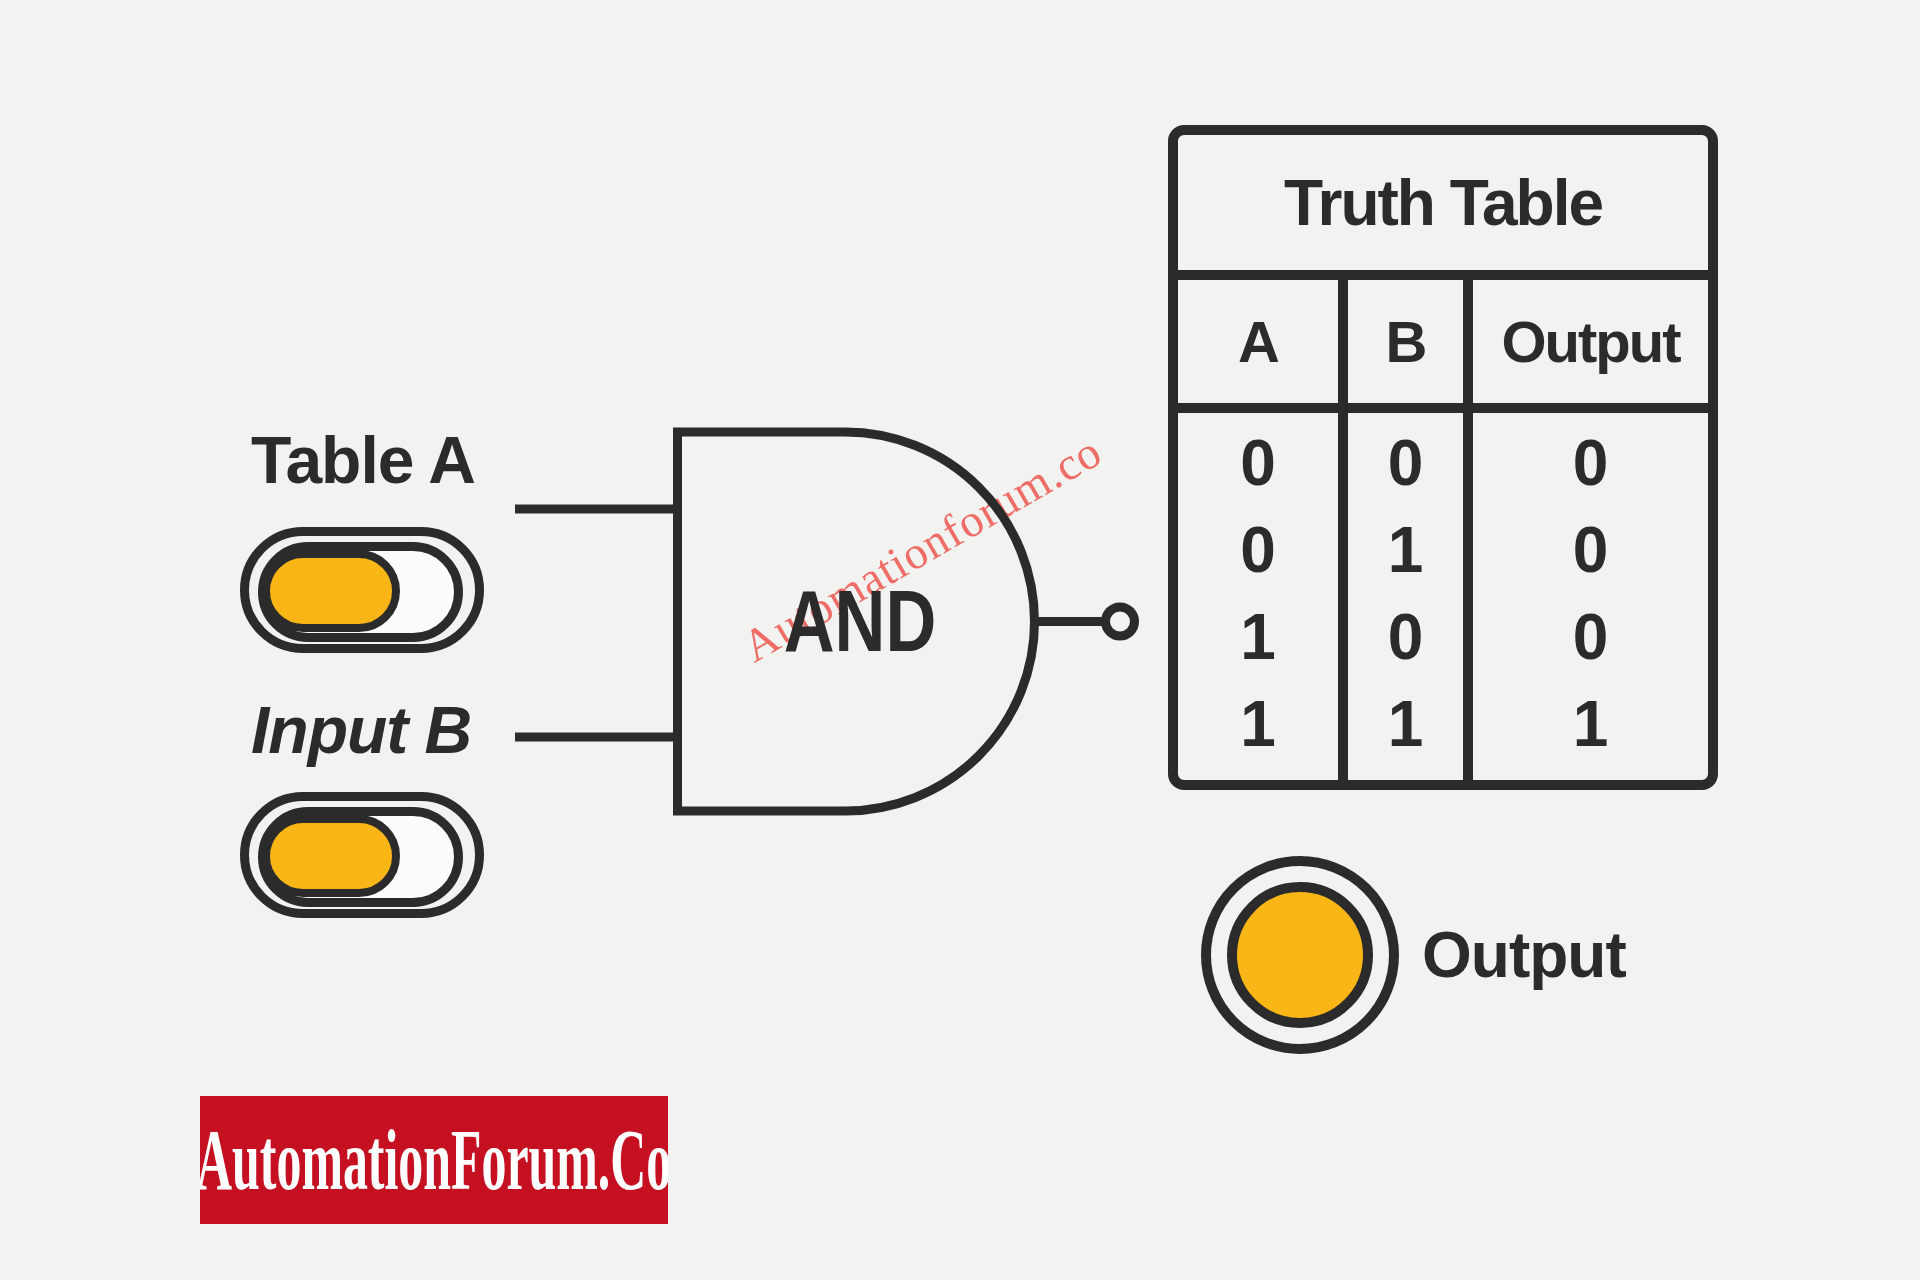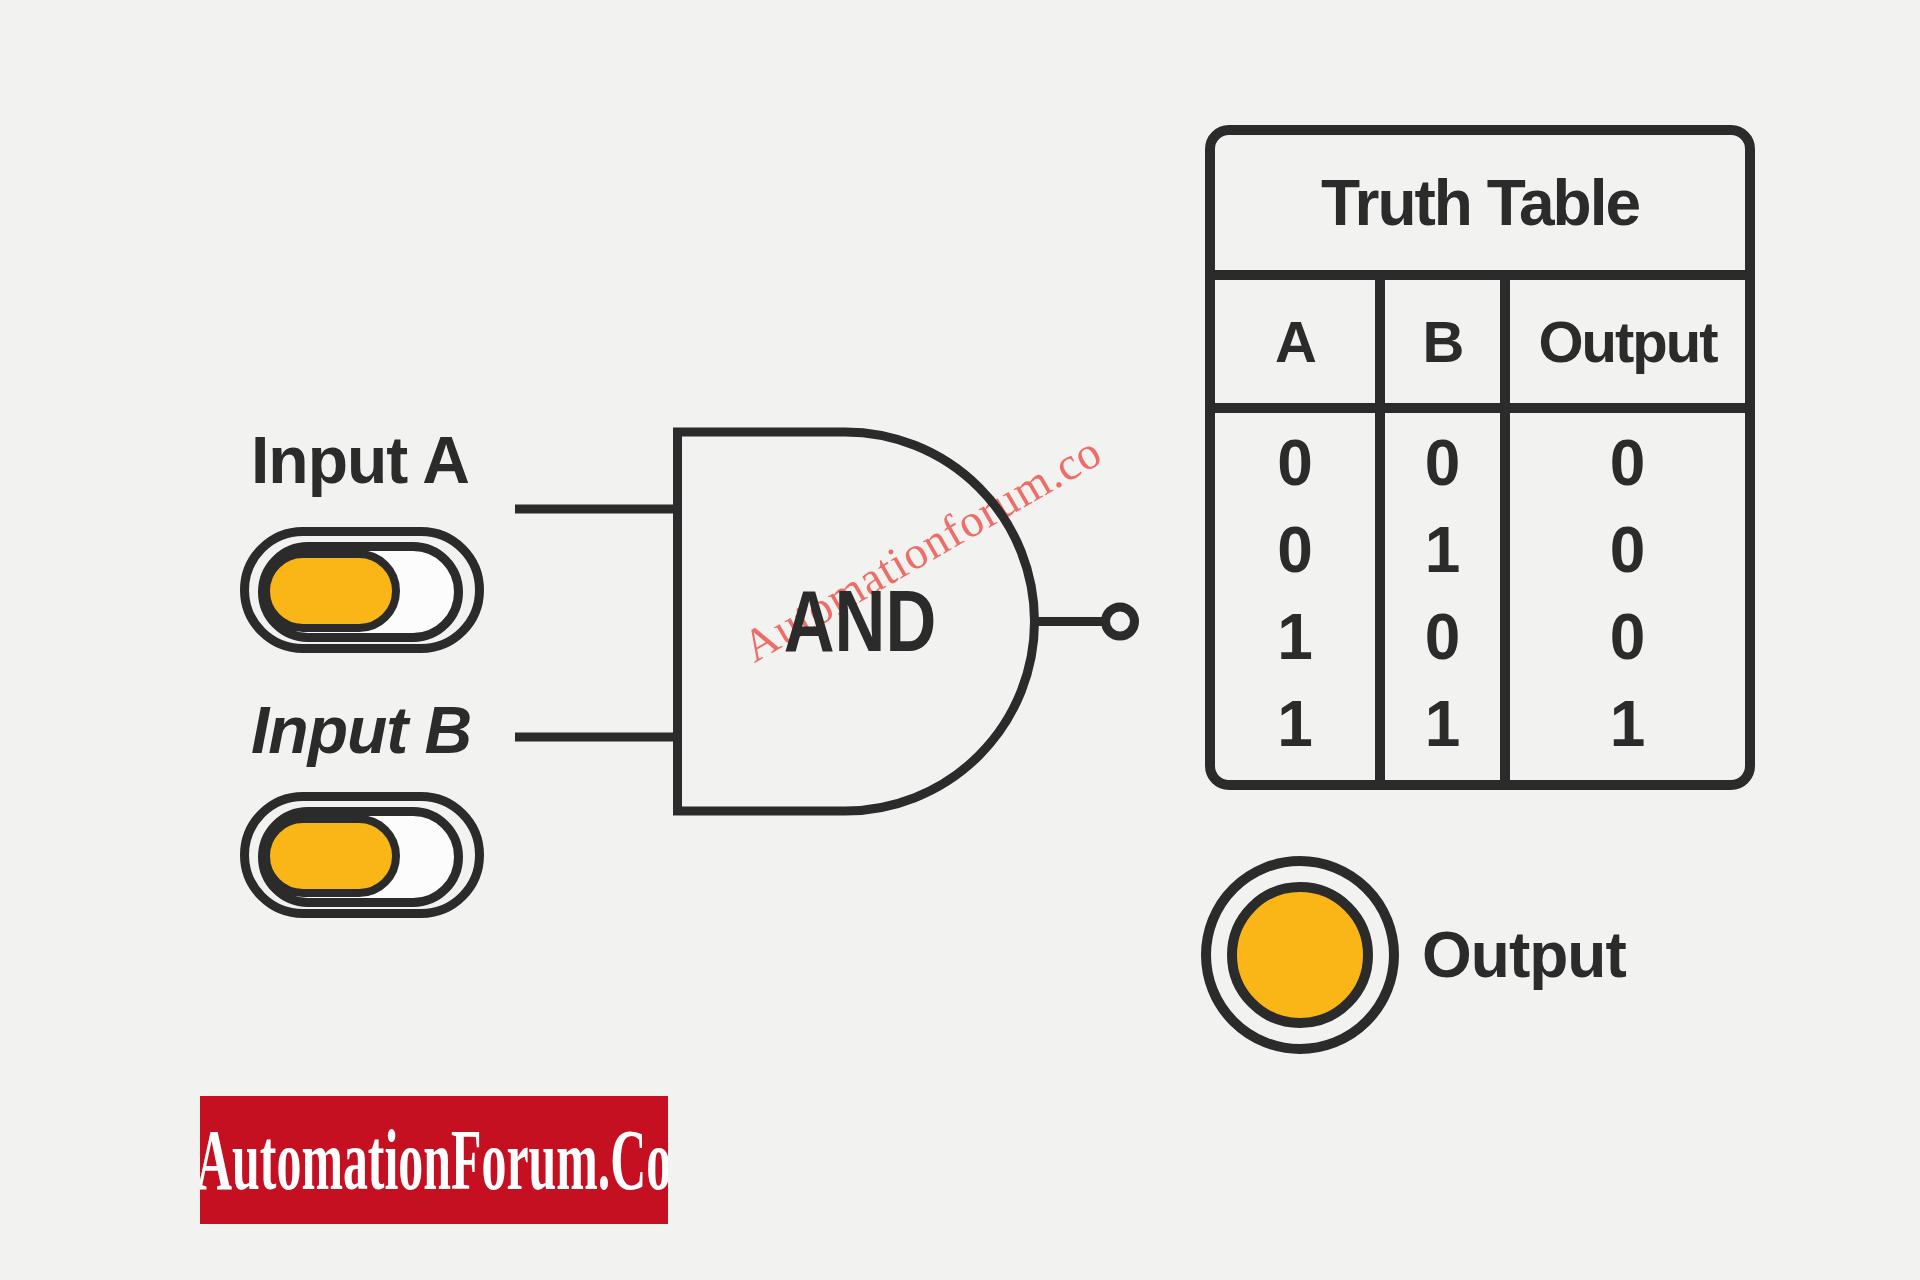--- a/index.html
+++ b/index.html
@@ -48,22 +48,22 @@
     background:var(--track_white,#fcfcfc);
   }
   .knob{
     position:absolute; left:-5px; top:-1px; width:122px; height:66px;
     border:8px solid var(--line,#2b2b2b); border-radius:42px;
     background:var(--yellow,#f9b616);
   }
 
   
   .truth-table{
-    position:absolute; left:1205px; top:125px; width:530px; height:645px;
-    border:10px solid var(--line,#2b2b2b); border-radius:24px;
+    position:absolute; left:1168px; top:125px; width:530px; height:645px;
+    border:10px solid var(--line,#2b2b2b); border-radius:16px;
     color:var(--line,#2b2b2b);
   }
   .tt-title{
     height:135px; border-bottom:10px solid var(--line,#2b2b2b);
     display:flex; align-items:center; justify-content:center;
     font-size:64px; font-weight:bold; letter-spacing:-2px;
   }
   .tt-grid{display:flex; height:500px;}
   .tt-col{display:flex; flex-direction:column;}
   .tt-col-a{width:160px;}
@@ -113,21 +113,21 @@
   <svg class="circuit-svg" width="1920" height="1280" viewBox="0 0 1920 1280">
     <line class="stroke" x1="515" y1="509" x2="682" y2="509"></line>
     <line class="stroke" x1="515" y1="737" x2="682" y2="737"></line>
     <path class="stroke" d="M 677.5 432 L 845 432 A 189.5 189.5 0 0 1 845 811 L 677.5 811 Z"></path>
     <line class="stroke" x1="1034.5" y1="621.5" x2="1106" y2="621.5"></line>
     <circle class="stroke" cx="1120" cy="621.5" r="14.5"></circle>
   </svg>
 
   <div class="and-label">AND</div>
 
-  <div class="lbl" id="input-a-label">Input A</div>
+  <div class="lbl" id="input-a-label">Table A</div>
   <div class="toggle" id="toggle-a">
     <div class="track">
       <div class="knob"></div>
     </div>
   </div>
 
   <div class="lbl" id="input-b-label">Input B</div>
   <div class="toggle" id="toggle-b">
     <div class="track">
       <div class="knob"></div>

